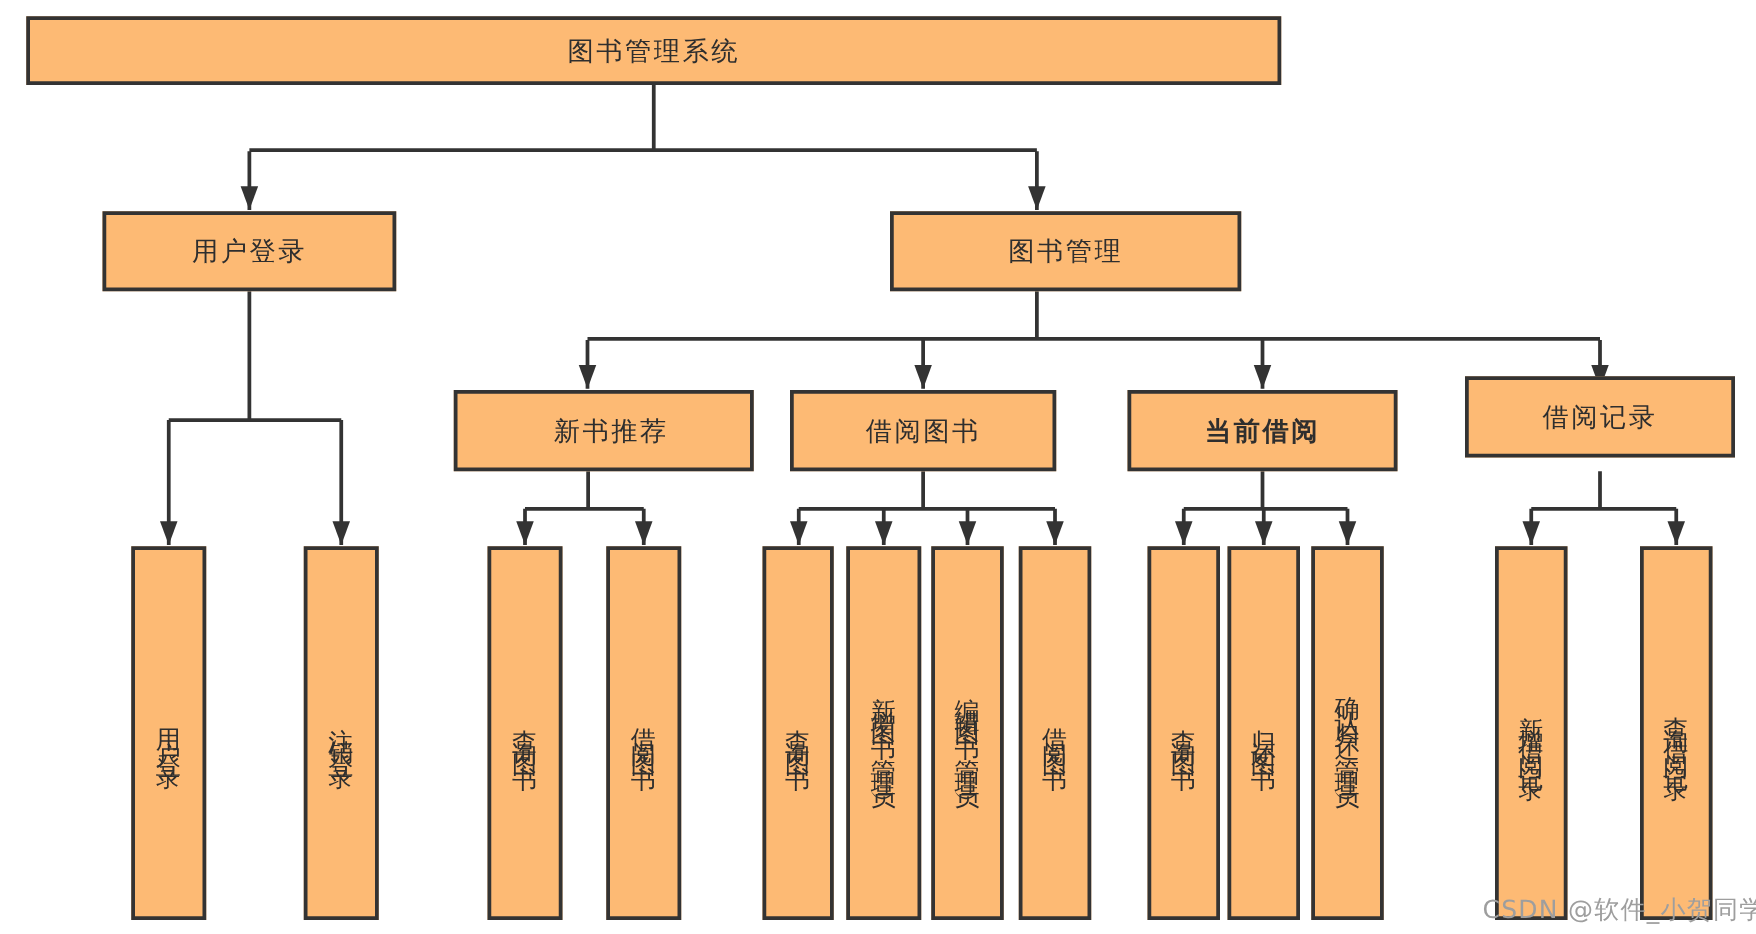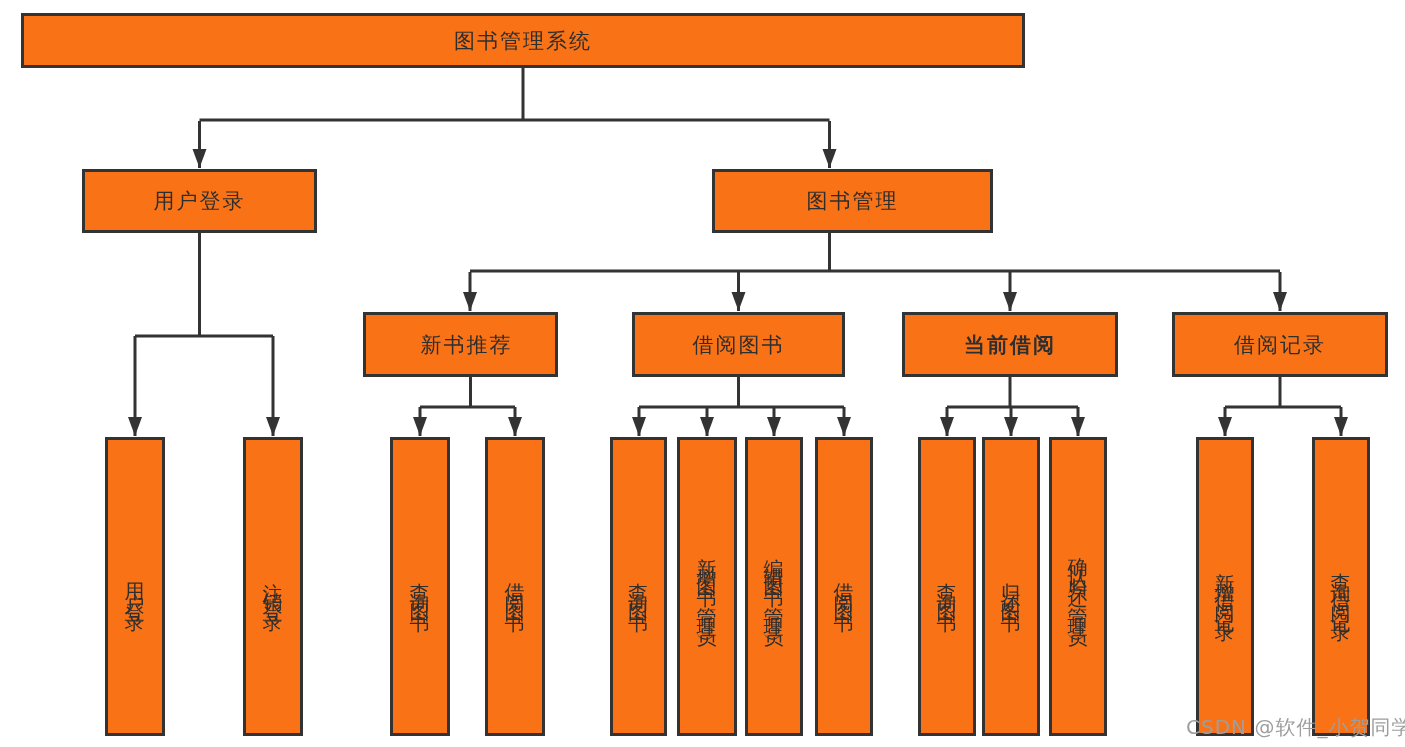--- a/index.html
+++ b/index.html
@@ -14,21 +14,21 @@
   .connectors {
     position: absolute;
     left: 0; top: 0;
     width: 1405px; height: 747px;
     pointer-events: none;
   }
   .box {
     position: absolute;
     box-sizing: border-box;
     border: 3px solid #333333;
-    background: #f97316;
+    background: #fdba74;
     display: flex;
     align-items: center;
     justify-content: center;
     color: #2e2e2e;
     text-align: center;
   }
   .hbox { font-size: 21px; letter-spacing: 2px; white-space: nowrap; }
   .vbox { font-size: 20px; }
   .vbox .vtext {
     writing-mode: vertical-rl;
@@ -106,30 +106,30 @@
     <span>图书管理系统</span>
   </div>
 
   <div class="box hbox" style="left:82px; top:169px; width:235px; height:64px;">
     <span>用户登录</span>
   </div>
   <div class="box hbox" style="left:712px; top:169px; width:281px; height:64px;">
     <span>图书管理</span>
   </div>
 
-  <div class="box hbox" style="left:363px; top:312px; width:195px; height:65px;padding-left:12px;">
+  <div class="box hbox" style="left:363px; top:312px; width:240px; height:65px;padding-left:12px;">
     <span>新书推荐</span>
   </div>
   <div class="box hbox" style="left:632px; top:312px; width:213px; height:65px;">
     <span>借阅图书</span>
   </div>
   <div class="box hbox" style="left:902px; top:312px; width:216px; height:65px;font-weight:bold;">
     <span>当前借阅</span>
   </div>
-  <div class="box hbox" style="left:1172px; top:312px; width:216px; height:65px;">
+  <div class="box hbox" style="left:1172px; top:301px; width:216px; height:65px;">
     <span>借阅记录</span>
   </div>
 
   <div class="box vbox" style="left:105px; top:437px; width:60px; height:299px;">
     <span class="vtext">用户登录</span>
   </div>
   <div class="box vbox" style="left:243px; top:437px; width:60px; height:299px;">
     <span class="vtext">注销登录</span>
   </div>
 

